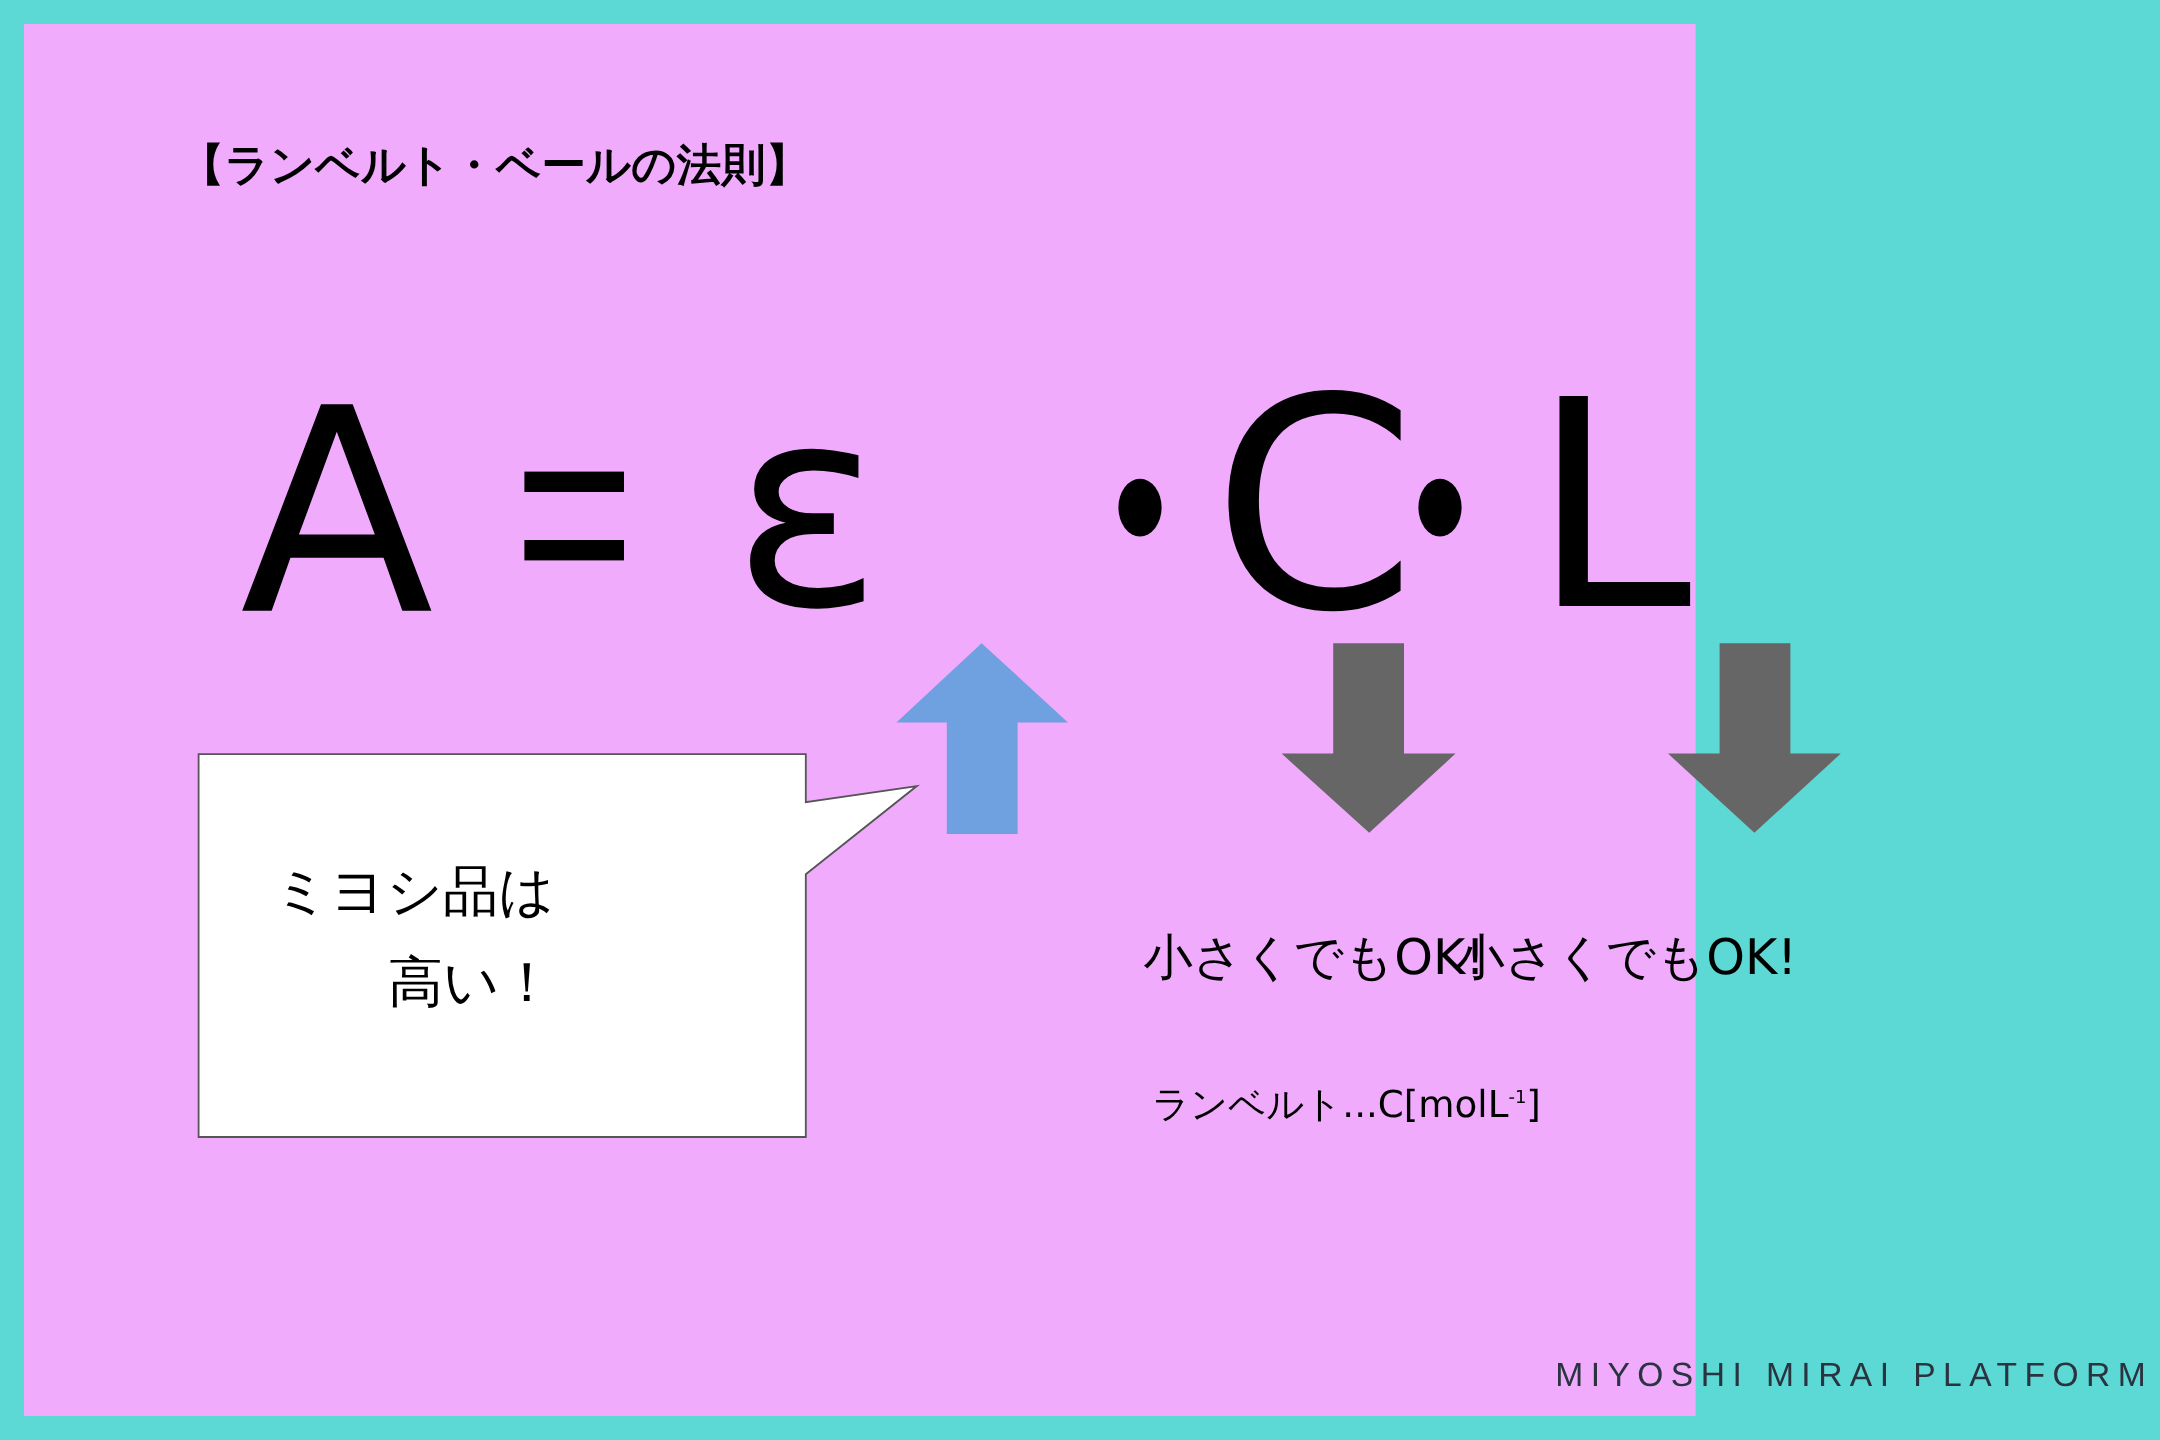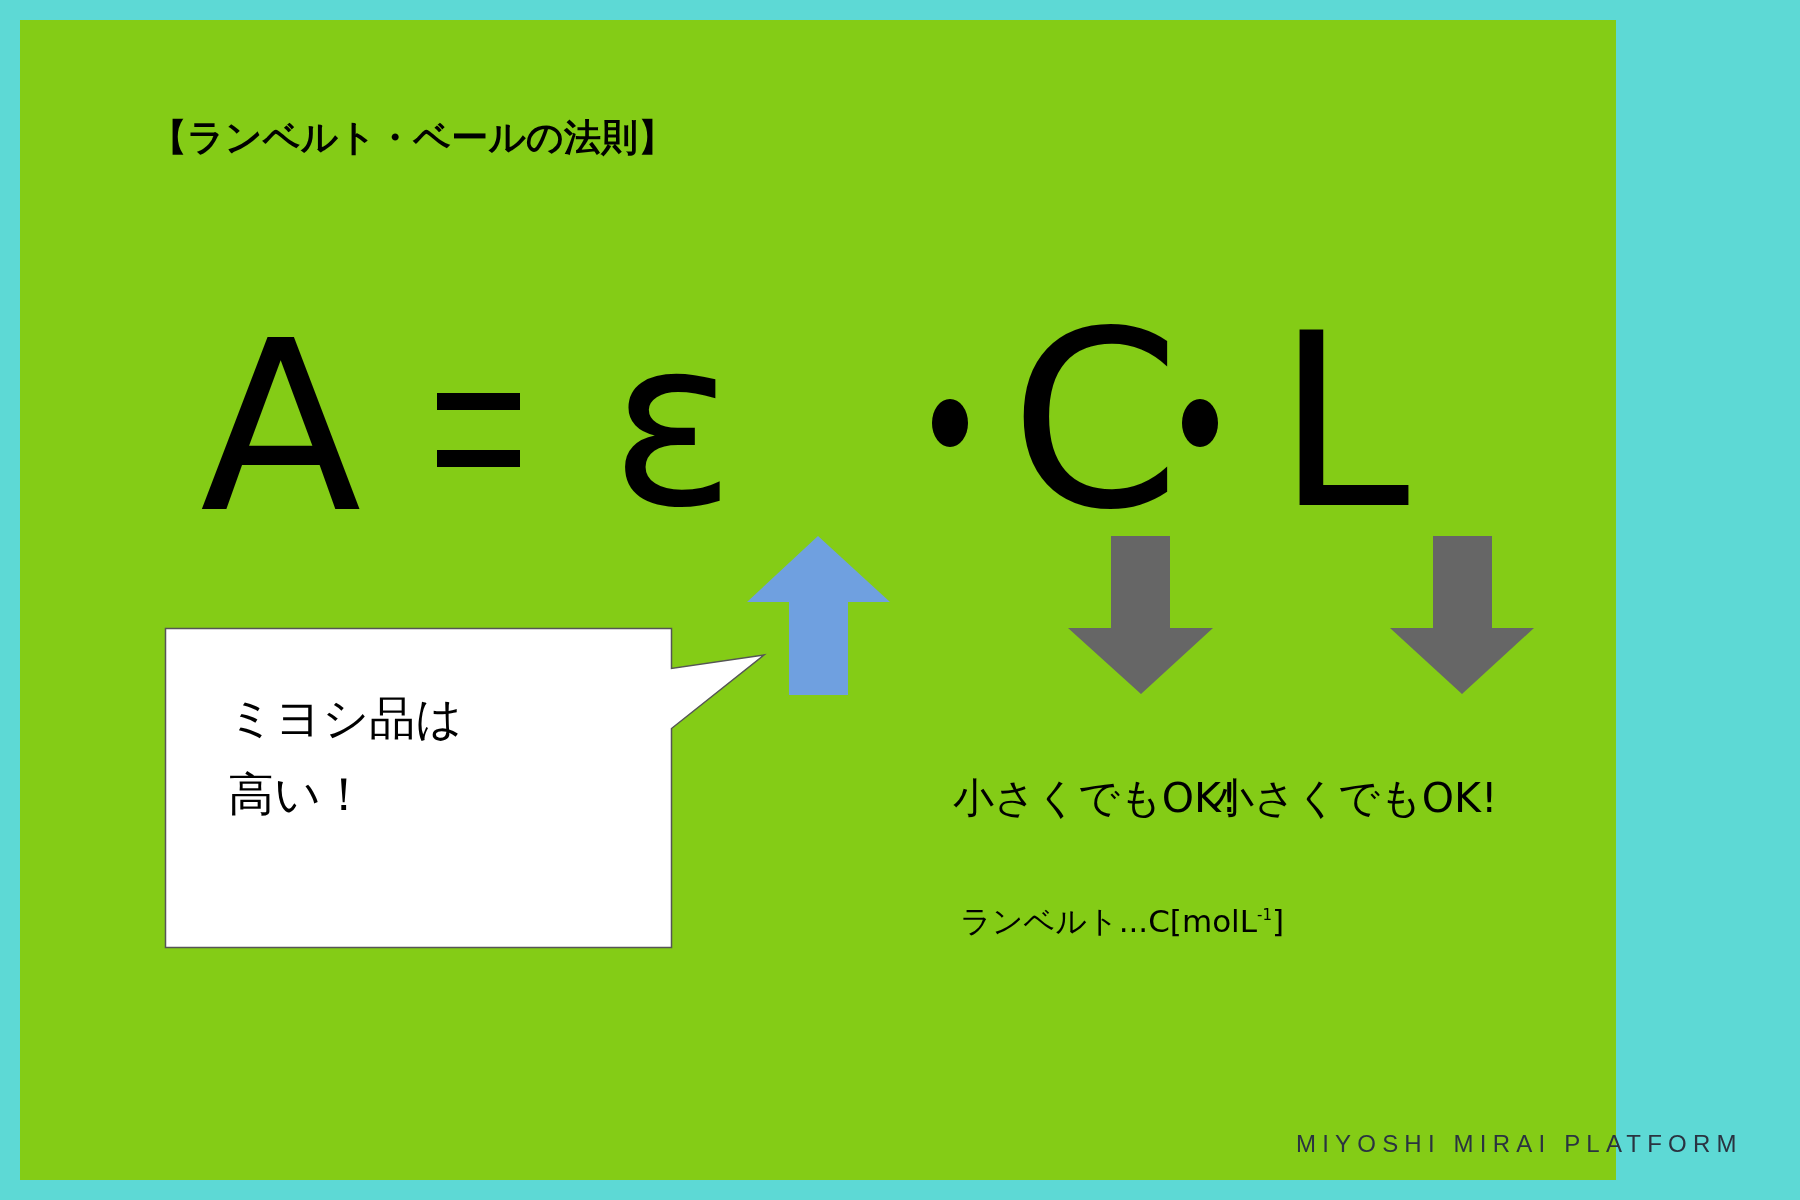--- a/index.html
+++ b/index.html
@@ -12,23 +12,23 @@
       position: relative;
       overflow: hidden;
       background: #5DD9D5;
       font-family: "DejaVu Sans", "Liberation Sans", sans-serif;
       color: #000;
     }
     .slide {
       position: absolute;
       left: 20px;
       top: 20px;
-      width: 1596px;
+      width: 1393px;
       height: 1160px;
-      background: #84cc16;
+      background: #f0abfc;
     }
     .abs { position: absolute; }
 
     .title {
       left: 130px;
       top: 93px;
       font-size: 37px;
       font-weight: bold;
       white-space: nowrap;
       letter-spacing: 0px;
@@ -63,21 +63,21 @@
     .legend sup {
       font-size: 15px;
       vertical-align: 12px;
       line-height: 0;
     }
 
     .footer {
       left: 1276px;
       top: 1110px;
       font-family: "Liberation Sans", sans-serif;
-      font-size: 24px;
+      font-size: 28px;
       letter-spacing: 6.2px;
       color: #2a3340;
       white-space: nowrap;
     }
 
     svg.overlay {
       position: absolute;
       left: 0;
       top: 0;
     }
@@ -109,21 +109,21 @@
 
     <polygon points="798,516 870,582 828,582 828,675 769,675 769,582 727,582" fill="#6FA0E0"></polygon>
 
     <polygon points="1091,516 1150,516 1150,608 1193,608 1121,674 1048,608 1091,608" fill="#666666"></polygon>
 
     <polygon points="1413,516 1472,516 1472,608 1514,608 1442,674 1370,608 1413,608" fill="#666666"></polygon>
 
     <path d="M145.5,608.5 L651.5,608.5 L651.5,648.5 L744,635 L651.5,708.5 L651.5,927.5 L145.5,927.5 Z" fill="#ffffff" stroke="#555" stroke-width="1.5"></path>
   </svg>
 
-  <div class="abs bubble-text" style="left:208px; top:660px;">
+  <div class="abs bubble-text" style="left:208px; top:684px;text-align:right;">
     <div>ミヨシ品は</div>
     <div>高い！</div>
   </div>
 
   <div class="abs ok-text" style="left:933px; top:758px;">小さくでもOK!</div>
   <div class="abs ok-text" style="left:1193px; top:758px;">小さくでもOK!</div>
 
   <div class="abs legend">
     <div>
       <span>ランベルト...C</span><span>[molL</span><sup>-1</sup><span>]</span>

